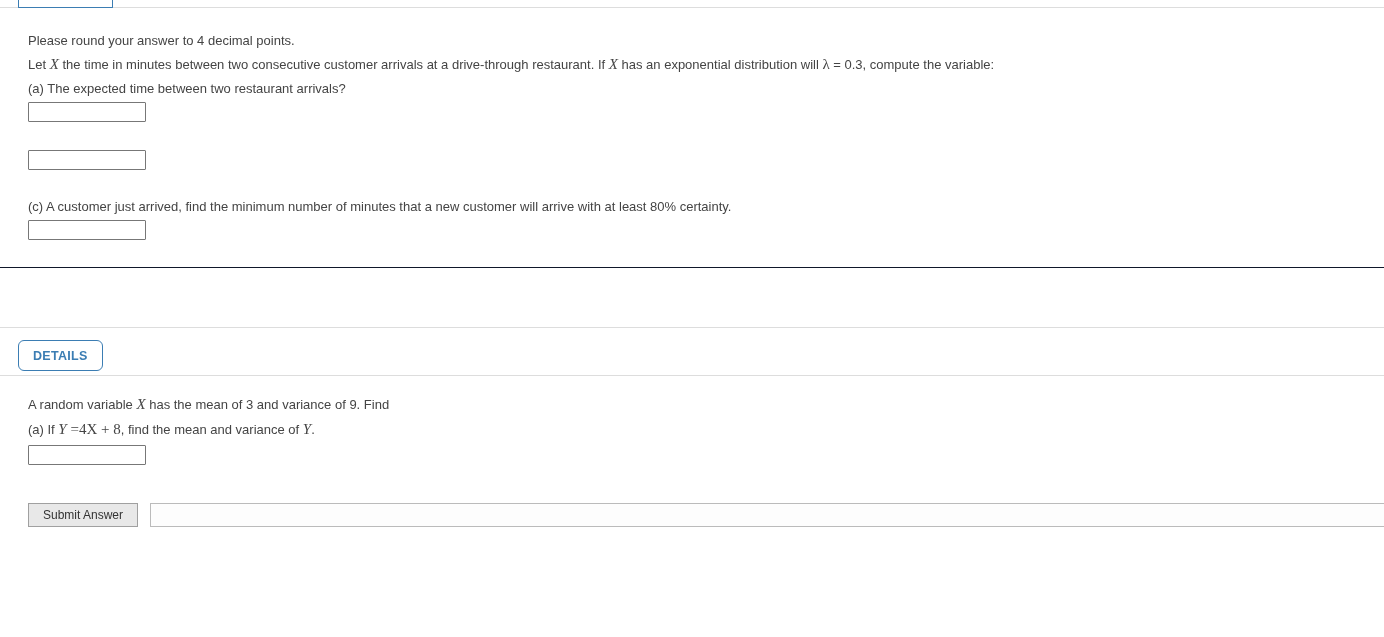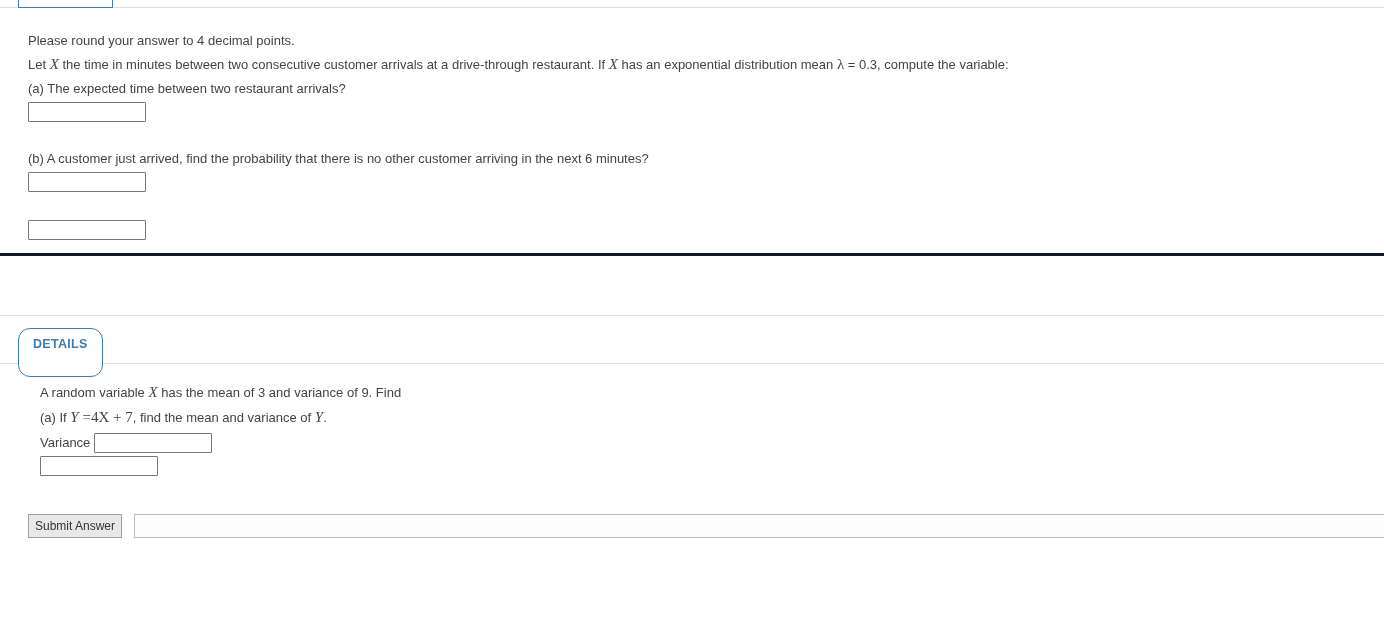--- a/index.html
+++ b/index.html
@@ -21,22 +21,22 @@
     left: 18px;
     bottom: -1px;
     width: 95px;
     height: 8px;
     border: 1px solid #3b7db3;
     border-top: none;
     border-radius: 0 0 1px 1px;
     background: #fff;
   }
   .question-block {
-    padding: 22px 28px 13px 28px;
-    border-bottom: 3px solid #0f172a;
+    padding: 22px 28px 27px 28px;
+    border-bottom: 1px solid #0f172a;
   }
   .q-line {
     line-height: 1.7;
     color: #444;
   }
   .math-var {
     font-family: "Times New Roman", Times, serif;
     font-style: italic;
     font-size: 15px;
   }
@@ -61,42 +61,41 @@
   .details-tab-row {
     position: relative;
     height: 48px;
     border-bottom: 1px solid #ddd;
   }
   .details-tab {
     position: absolute;
     left: 18px;
     top: 12px;
     border: 1px solid #3b7db3;
-    border-radius: 12px;
+    border-radius: 6px;
     background: #fff;
-    padding: 8px 14px 25px 14px;
+    padding: 8px 14px 7px 14px;
     font-weight: bold;
     color: #3b7db3;
     font-size: 12.5px;
     letter-spacing: 0.3px;
   }
   .q2 {
     padding: 16px 28px 10px 28px;
-    margin-left: 12px;
   }
   .sup { font-size: 10px; vertical-align: super; font-family: "Times New Roman", serif;}
   .submit-row {
     margin: 28px 0 0 28px;
     display: flex;
     align-items: stretch;
   }
   .submit-btn {
     font-family: Arial, sans-serif;
     font-size: 12px;
-    padding: 2px 6px;
+    padding: 2px 14px;
     background: #e8e8e8;
     border: 1px solid #a0a0a0;
     color: #333;
     cursor: pointer;
   }
   .submit-spacer {
     flex: 0 0 12px;
   }
   .long-box {
     flex: 1;
@@ -109,53 +108,49 @@
 </head>
 <body>
 
 <div class="top-cut">
   <div class="top-tab-fragment"></div>
 </div>
 
 <div class="question-block">
   <div class="q-line">Please round your answer to 4 decimal points.</div>
   <div class="q-line">
-    <span>Let </span><span class="math-var">X</span><span> the time in minutes between two consecutive customer arrivals at a drive-through restaurant. If </span><span class="math-var">X</span><span> has an exponential distribution mean </span><span class="math-sym">λ</span><span> = 0.3, compute the variable:</span>
+    <span>Let </span><span class="math-var">X</span><span> the time in minutes between two consecutive customer arrivals at a drive-through restaurant. If </span><span class="math-var">X</span><span> has an exponential distribution will </span><span class="math-sym">λ</span><span> = 0.3, compute the variable:</span>
   </div>
   <div class="q-line">(a) The expected time between two restaurant arrivals?</div>
   <div><input type="text" class="ans-input" style=""></div>
 
   <div class="gap"></div>
 
-  <div class="q-line">(b) A customer just arrived, find the probability that there is no other customer arriving in the next 6 minutes?</div>
   <div><input type="text" class="ans-input" style=""></div>
 
   <div class="gap"></div>
 
+  <div class="q-line">(c) A customer just arrived, find the minimum number of minutes that a new customer will arrive with at least 80% certainty.</div>
   <div><input type="text" class="ans-input" style=""></div>
 </div>
 
 <div class="spacer-between"></div>
 
 <div class="details-tab-row">
   <div class="details-tab">
     <span>DETAILS</span>
   </div>
 </div>
 
 <div class="q2">
   <div class="q-line">
     <span>A random variable </span><span class="math-var">X</span><span> has the mean of 3 and variance of 9. Find</span>
   </div>
   <div class="q-line">
-    <span>(a) If </span><span class="math-var">Y</span><span class="math-sym"> =4X + 7</span><span>, find the mean and variance of </span><span class="math-var">Y</span><span>.</span>
-  </div>
-  <div class="q-line">
-    <span>Variance</span>
-    <input type="text" class="ans-input" style="">
+    <span>(a) If </span><span class="math-var">Y</span><span class="math-sym"> =4X + 8</span><span>, find the mean and variance of </span><span class="math-var">Y</span><span>.</span>
   </div>
   <div><input type="text" class="ans-input" style=""></div>
 </div>
 
 <div class="submit-row">
   <button class="submit-btn">
     <span>Submit Answer</span>
   </button>
   <div class="submit-spacer"></div>
   <div class="long-box"></div>

